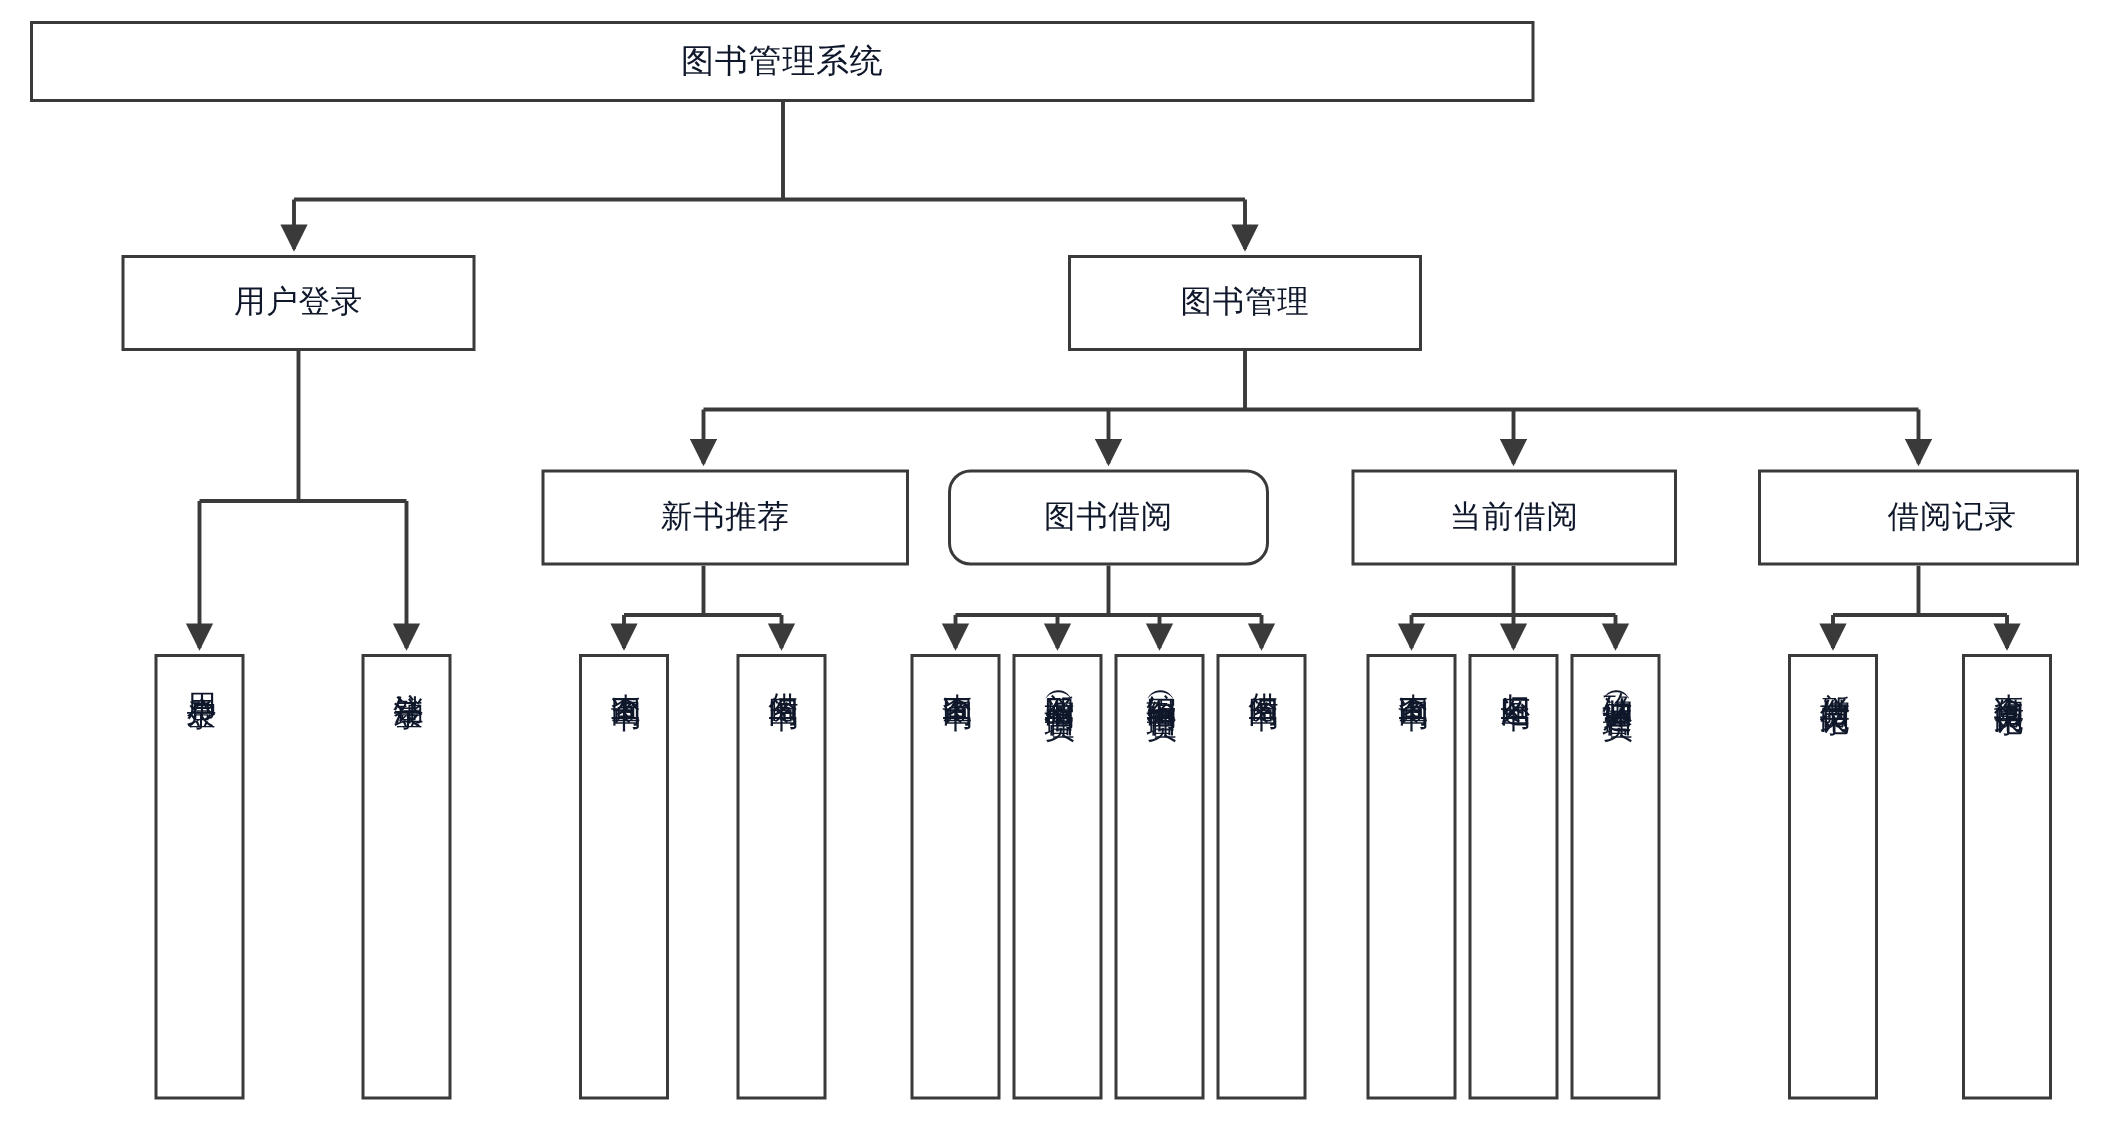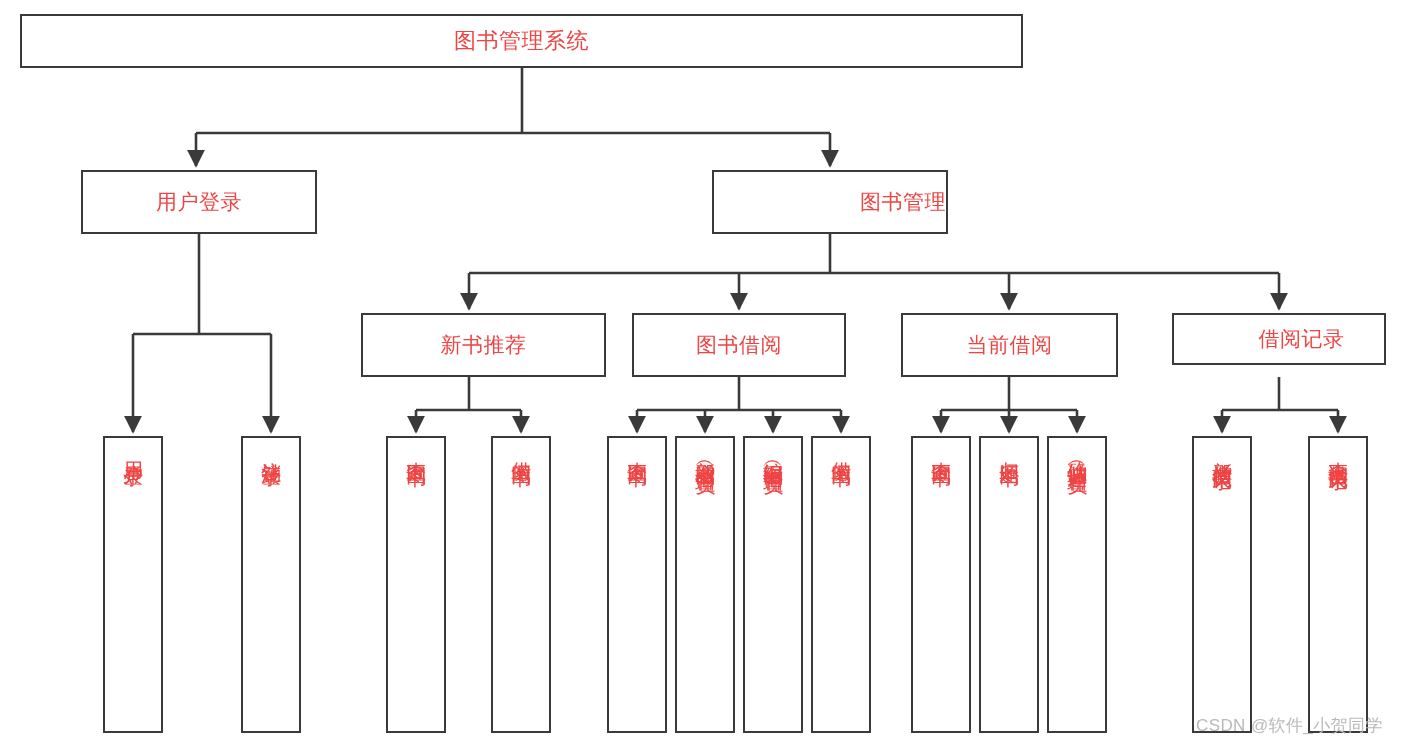--- a/index.html
+++ b/index.html
@@ -27,21 +27,21 @@
     pointer-events: none;
   }
   .node {
     position: absolute;
     box-sizing: border-box;
     background: #ffffff;
     border: 2px solid #3a3a3a;
     display: flex;
     align-items: center;
     justify-content: center;
-    color: #ef4444;
+    color: #0f172a;
     z-index: 2;
   }
   .node .label {
     display: block;
     text-align: center;
     line-height: 1.12;
     white-space: nowrap;
     letter-spacing: 0.5px;
   }
   
@@ -128,34 +128,34 @@
     </g>
   </svg>
 
   <div class="node h root" style="left:20px; top:14px; width:1003px; height:54px;">
     <span class="label">图书管理系统</span>
   </div>
 
   <div class="node h" style="left:81px; top:170px; width:236px; height:64px;">
     <span class="label">用户登录</span>
   </div>
-  <div class="node h" style="left:712px; top:170px; width:236px; height:64px;justify-content:flex-end;">
+  <div class="node h" style="left:712px; top:170px; width:236px; height:64px;">
     <span class="label">图书管理</span>
   </div>
 
   <div class="node h" style="left:361px; top:313px; width:245px; height:64px;">
     <span class="label">新书推荐</span>
   </div>
-  <div class="node h" style="left:632px; top:313px; width:214px; height:64px;">
+  <div class="node h" style="left:632px; top:313px; width:214px; height:64px;border-radius:15px;">
     <span class="label">图书借阅</span>
   </div>
   <div class="node h" style="left:901px; top:313px; width:217px; height:64px;align-items:center;">
     <span class="label">当前借阅</span>
   </div>
-  <div class="node h" style="left:1172px; top:313px; width:214px; height:52px;padding-left:45px;">
+  <div class="node h" style="left:1172px; top:313px; width:214px; height:64px;padding-left:45px;">
     <span class="label">借阅记录</span>
   </div>
 
   <div class="node v" style="left:103px; top:436px; width:60px; height:297px;">
     <span class="label">用户登录</span>
   </div>
   <div class="node v" style="left:241px; top:436px; width:60px; height:297px;">
     <span class="label">注销登录</span>
   </div>
 
@@ -189,15 +189,14 @@
     <span class="label">确认归还（管理员）</span>
   </div>
 
   <div class="node v" style="left:1192px; top:436px; width:60px; height:297px;">
     <span class="label">新增借阅记录</span>
   </div>
   <div class="node v" style="left:1308px; top:436px; width:60px; height:297px;">
     <span class="label">查询借阅记录</span>
   </div>
 
-  <div class="watermark" style="left:1196px; top:714px;">CSDN @软件_小贺同学</div>
 
 </div>
 
 </body></html>

